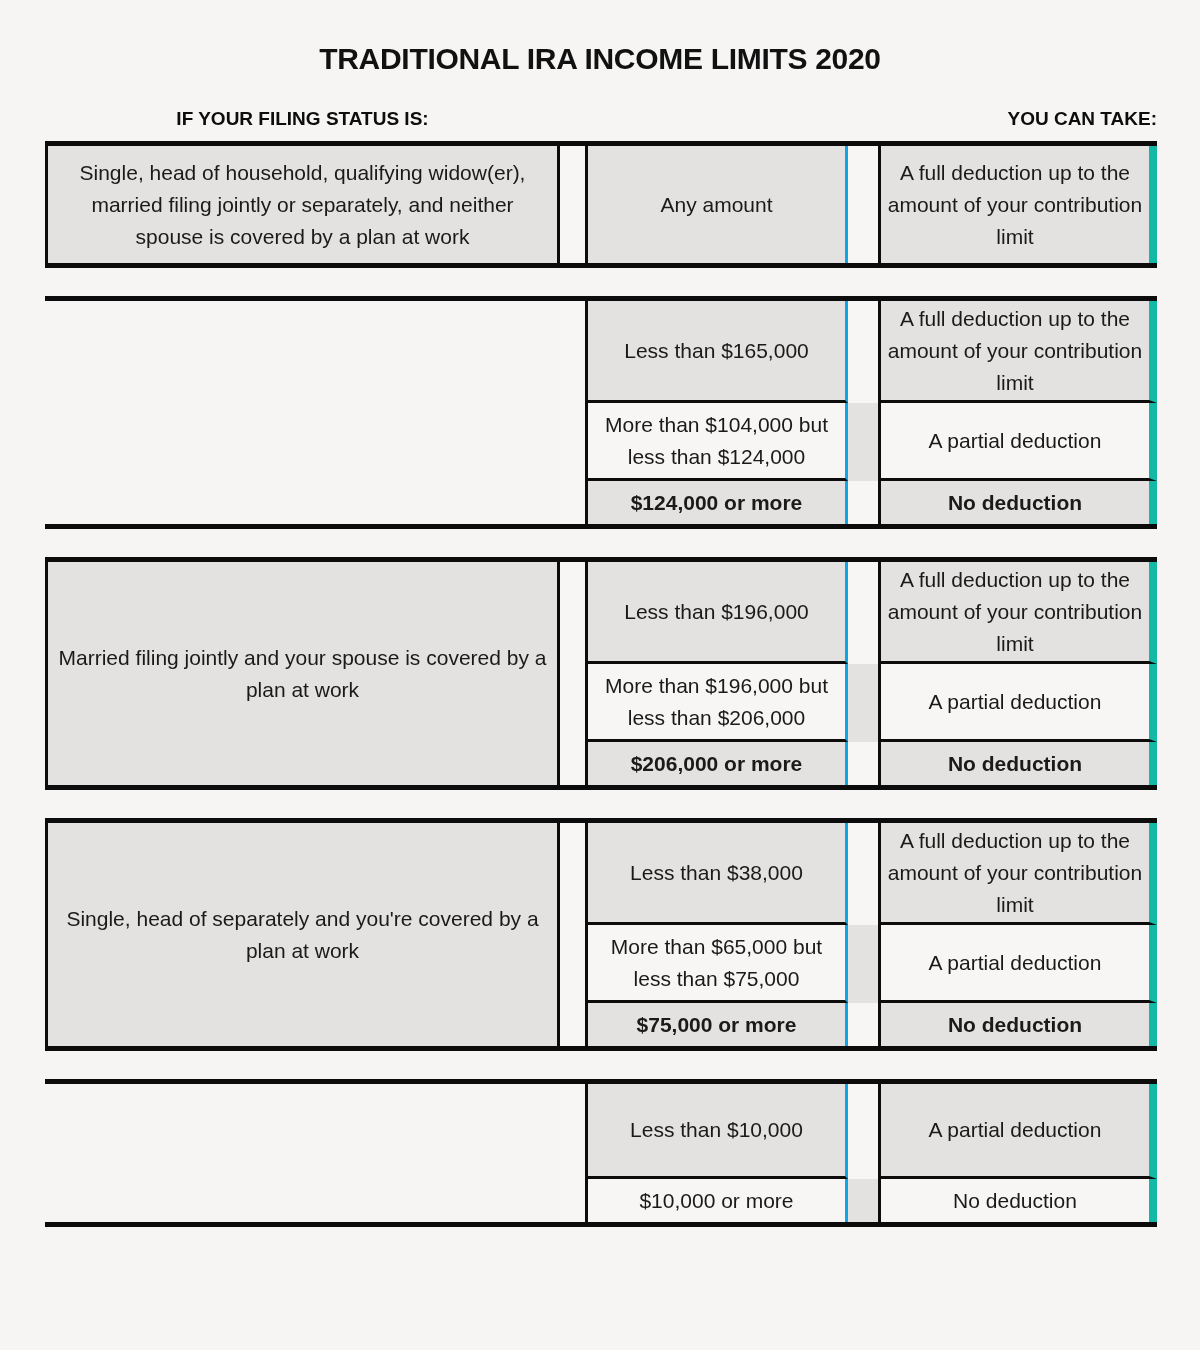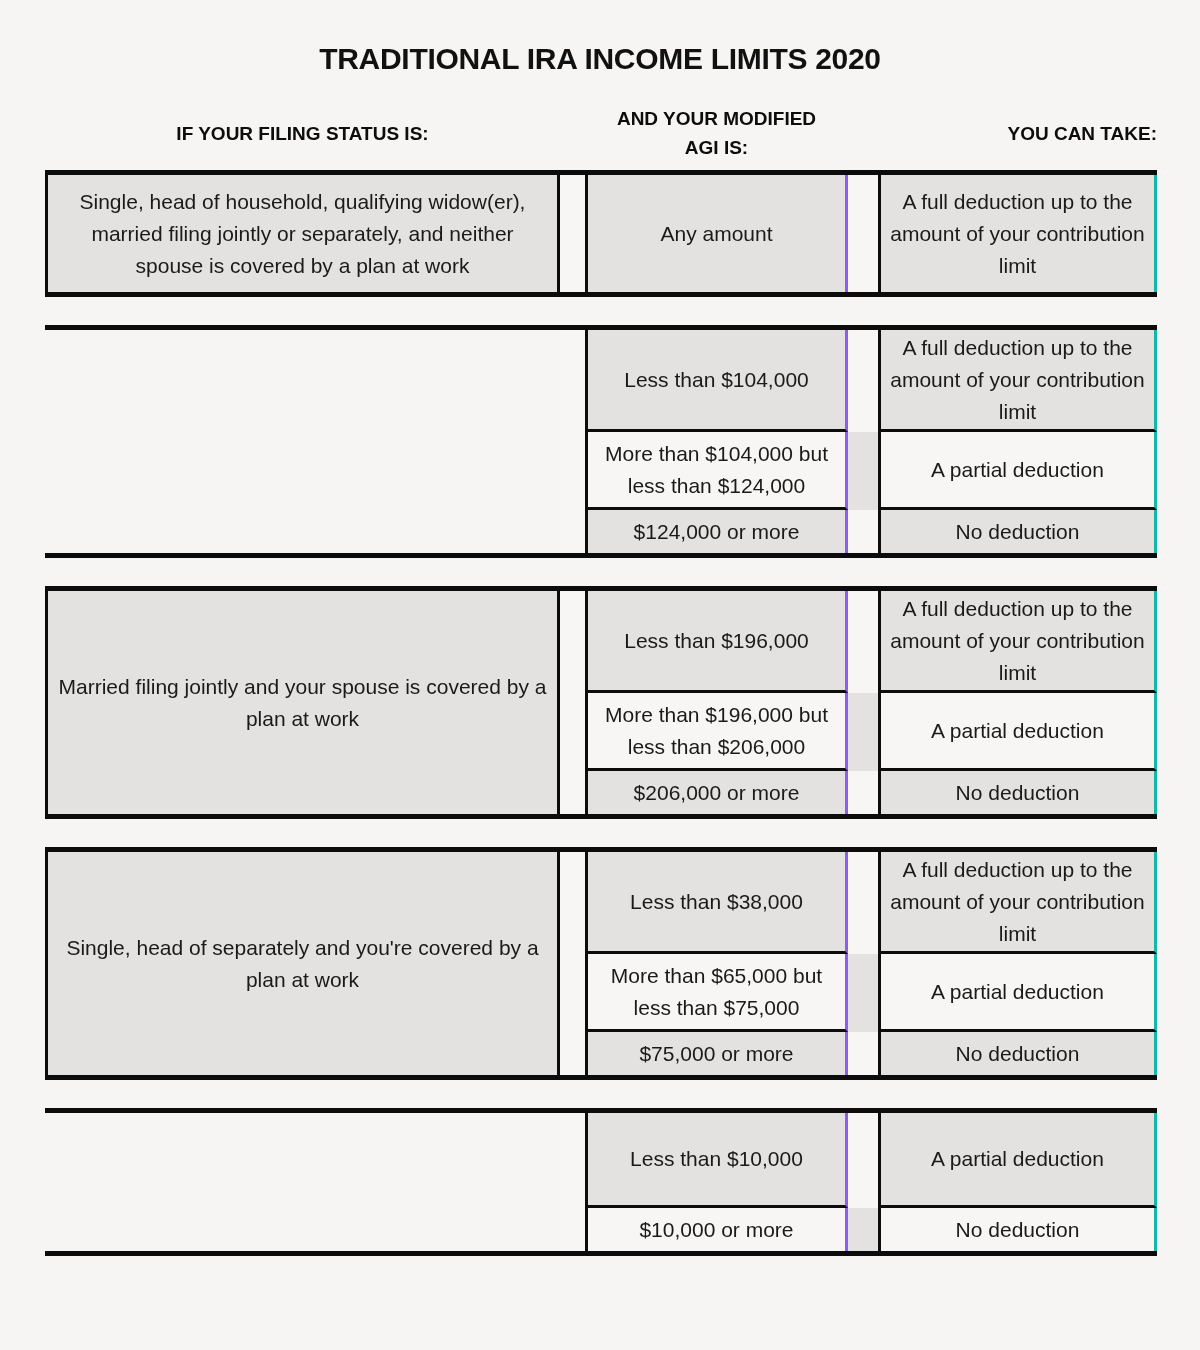--- a/index.html
+++ b/index.html
@@ -76,61 +76,57 @@
     padding:0 10px;
   }
   .gap1 {
     grid-column:2;
     grid-row:1 / -1;
     background:#f7f6f4;
   }
   .mid-cell {
     grid-column:3;
     border-left:3px solid #0c0c0c;
-    border-right:3px solid #8b5cf6;
+    border-right:3px solid #0ea5e9;
     padding:0 2px;
   }
   .gap-seg { grid-column:4; }
   .right-cell {
     grid-column:5;
     border-left:3px solid #0c0c0c;
-    border-right:3px solid #14b8a6;
+    border-right:8px solid #14b8a6;
     padding:0 2px;
   }
-  .r1 { grid-row:1; } .r2 { grid-row:2; } .r3 { grid-row:3; }
+  .r1 { grid-row:1; } .r2 { grid-row:2; } .r3 { grid-row:3;font-weight:bold; }
   .has-sep { border-bottom:3px solid #0c0c0c; }
 </style>
 </head>
 <body>
 
 <div class="page">
 
   <div class="title">TRADITIONAL IRA INCOME LIMITS 2020</div>
 
   <div class="cols header-row">
     <div class="header-cell hc1">IF YOUR FILING STATUS IS:</div>
-    <div class="header-cell hc2">
-      <span style="display:block">AND YOUR MODIFIED</span>
-      <span style="display:block">AGI IS:</span>
-    </div>
     <div class="header-cell hc3">YOU CAN TAKE:</div>
   </div>
 
   <div class="cols block rows-1">
     <div class="cell left-cell shade-gray">Single, head of household, qualifying widow(er), married filing jointly or separately, and neither spouse is covered by a plan at work</div>
     <div class="gap1"></div>
     <div class="cell mid-cell r1 shade-gray">Any amount</div>
     <div class="gap-seg r1 shade-white"></div>
     <div class="cell right-cell r1 shade-gray">A full deduction up to the amount of your contribution limit</div>
   </div>
 
   <div class="cols block rows-3">
     <div class="gap1"></div>
 
-    <div class="cell mid-cell r1 shade-gray has-sep">Less than $104,000</div>
+    <div class="cell mid-cell r1 shade-gray has-sep">Less than $165,000</div>
     <div class="gap-seg r1 shade-white"></div>
     <div class="cell right-cell r1 shade-gray has-sep">A full deduction up to the amount of your contribution limit</div>
 
     <div class="cell mid-cell r2 shade-white has-sep">More than $104,000 but less than $124,000</div>
     <div class="gap-seg r2 shade-gray"></div>
     <div class="cell right-cell r2 shade-white has-sep">A partial deduction</div>
 
     <div class="cell mid-cell r3 shade-gray">$124,000 or more</div>
     <div class="gap-seg r3 shade-white"></div>
     <div class="cell right-cell r3 shade-gray">No deduction</div>

